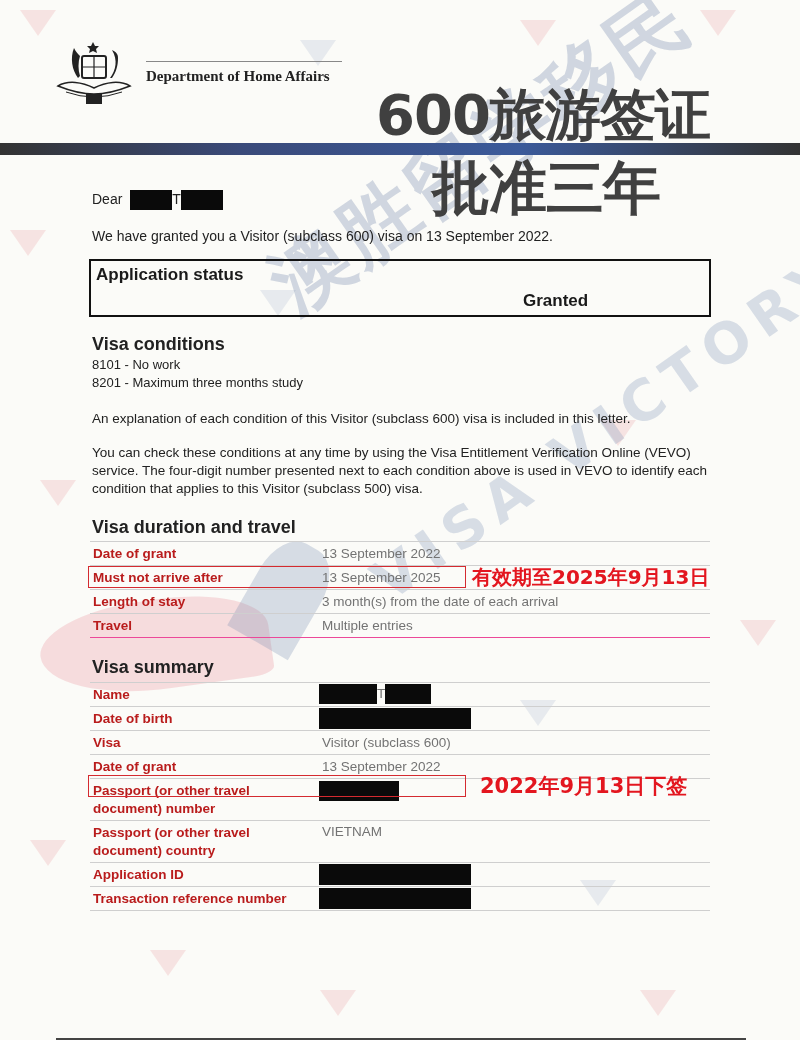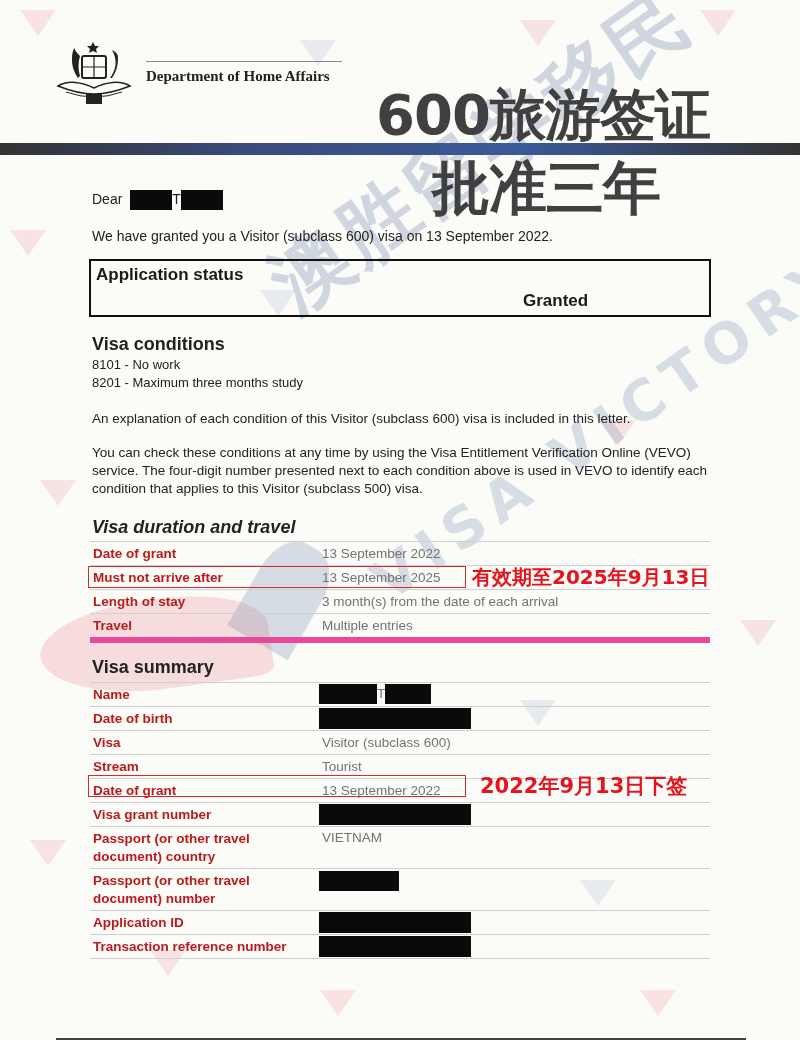--- a/index.html
+++ b/index.html
@@ -94,35 +94,35 @@
   <div class="sb-title">Application status</div>
   <div class="sb-value">Granted</div>
 </div>
 
 <div class="h2" style="top:334px;">Visa conditions</div>
 <div class="cond" style="top:356px;">8101 - No work</div>
 <div class="cond" style="top:374px;">8201 - Maximum three months study</div>
 <div class="para" style="top:410px;">An explanation of each condition of this Visitor (subclass 600) visa is included in this letter.</div>
 <div class="para" style="top:444px;">You can check these conditions at any time by using the Visa Entitlement Verification Online (VEVO) service. The four-digit number presented next to each condition above is used in VEVO to identify each condition that applies to this Visitor (subclass 500) visa.</div>
 
-<div class="h2" style="top:517px;font-style:italic;">Visa duration and travel</div>
+<div class="h2" style="top:517px;">Visa duration and travel</div>
 <div class="table" style="top:541px;">
   <div class="row" style="height:23px">
     <span class="k" style="top:4px">Date of grant</span>
     <span class="v" style="top:4px">13 September 2022</span>
   </div>
   <div class="row" style="height:23px">
     <span class="k" style="top:4px">Must not arrive after</span>
     <span class="v" style="top:4px">13 September 2025</span>
   </div>
   <div class="row" style="height:23px">
     <span class="k" style="top:4px">Length of stay</span>
     <span class="v" style="top:4px">3 month(s) from the date of each arrival</span>
   </div>
-  <div class="row" style="height:23px;border-bottom:6px solid #ec4899">
+  <div class="row" style="height:23px;border-bottom:1px solid #ec4899">
     <span class="k" style="top:4px">Travel</span>
     <span class="v" style="top:4px">Multiple entries</span>
   </div>
 </div>
 <div class="hl" style="left:88px;top:566px;width:376px;height:20px;"></div>
 <div class="note" style="left:472px;top:564px;font-size:20px;">有效期至2025年9月13日</div>
 
 <div class="h2" style="top:657px;">Visa summary</div>
 <div class="table" style="top:682px;">
   <div class="row" style="height:23px">
@@ -131,38 +131,30 @@
   </div>
   <div class="row" style="height:23px">
     <span class="k" style="top:4px">Date of birth</span>
     <span class="v" style="top:1px;left:229px"><span class="redact" style="width:152px;height:21px"></span></span>
   </div>
   <div class="row" style="height:23px">
     <span class="k" style="top:4px">Visa</span>
     <span class="v" style="top:4px">Visitor (subclass 600)</span>
   </div>
   <div class="row" style="height:23px">
-    <span class="k" style="top:4px">Stream</span>
-    <span class="v" style="top:4px">Tourist</span>
-  </div>
-  <div class="row" style="height:23px">
     <span class="k" style="top:4px">Date of grant</span>
     <span class="v" style="top:4px">13 September 2022</span>
   </div>
-  <div class="row" style="height:23px">
-    <span class="k" style="top:4px">Visa grant number</span>
-    <span class="v" style="top:1px;left:229px"><span class="redact" style="width:152px;height:21px"></span></span>
+  <div class="row" style="height:41px">
+    <span class="k" style="top:3px;width:200px;line-height:18px">Passport (or other travel document) number</span>
+    <span class="v" style="top:2px;left:229px"><span class="redact" style="width:80px;height:20px"></span></span>
   </div>
   <div class="row" style="height:41px">
     <span class="k" style="top:3px;width:200px;line-height:18px">Passport (or other travel document) country</span>
     <span class="v" style="top:3px">VIETNAM</span>
-  </div>
-  <div class="row" style="height:41px">
-    <span class="k" style="top:3px;width:200px;line-height:18px">Passport (or other travel document) number</span>
-    <span class="v" style="top:2px;left:229px"><span class="redact" style="width:80px;height:20px"></span></span>
   </div>
   <div class="row" style="height:23px">
     <span class="k" style="top:4px">Application ID</span>
     <span class="v" style="top:1px;left:229px"><span class="redact" style="width:152px;height:21px"></span></span>
   </div>
   <div class="row" style="height:23px;border-bottom:1px solid #cfcfcf">
     <span class="k" style="top:4px">Transaction reference number</span>
     <span class="v" style="top:1px;left:229px"><span class="redact" style="width:152px;height:21px"></span></span>
   </div>
 </div>

